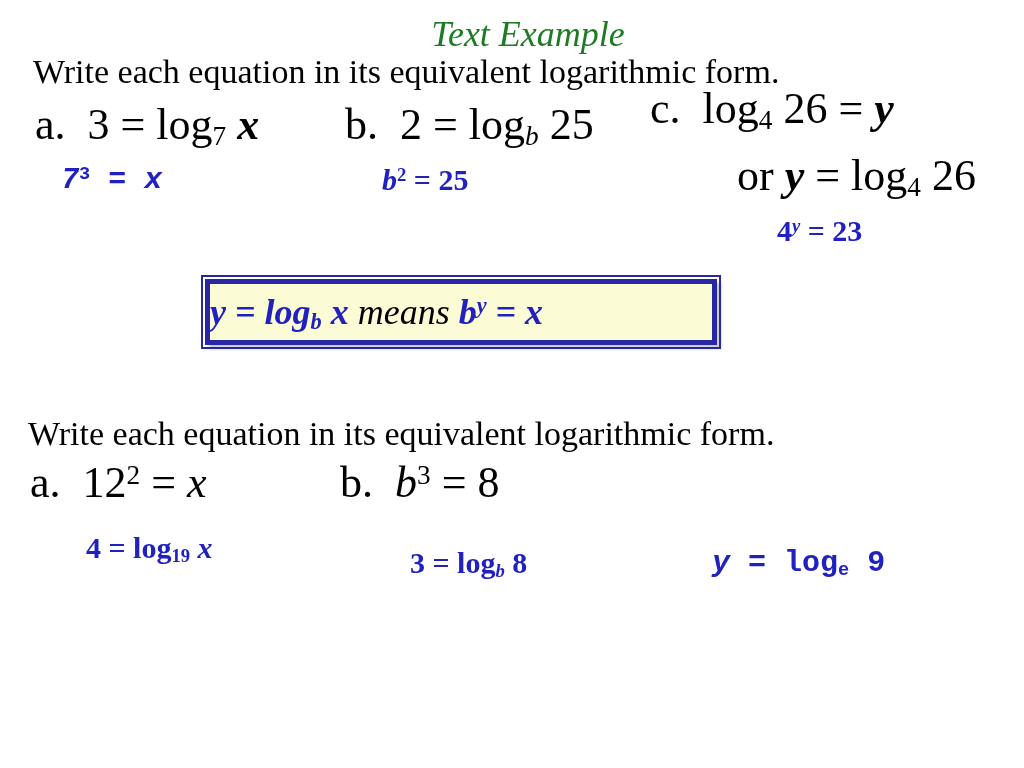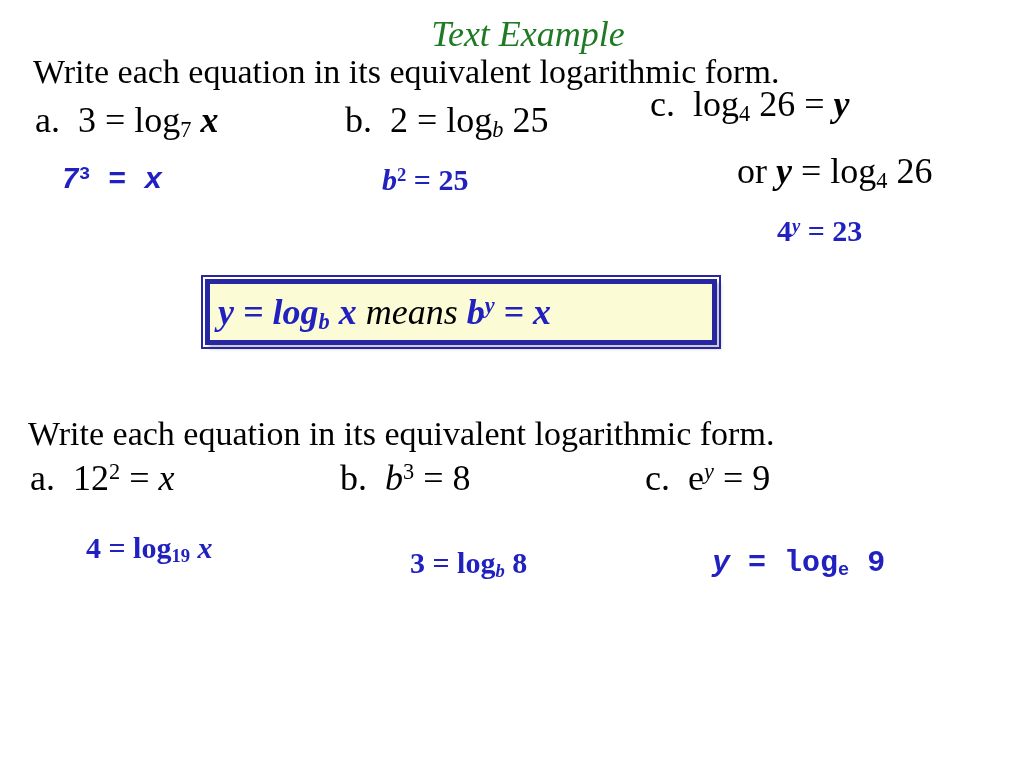--- a/index.html
+++ b/index.html
@@ -18,21 +18,21 @@
 
   .title {
     top: 14px; left: 16px; width: 100%;
     text-align: center;
     font-size: 36px;
     color: var(--green);
     font-style: italic;
   }
 
   .heading { font-size: 34px; color: #000; }
-  .math    { font-size: 36px; color: #000; }
+  .math    { font-size: 44px; color: #000; }
 
   .blue-ans {
     color: var(--blue);
     font-weight: bold;
     font-size: 30px;
   }
 
   .seg-i   { font-style: italic; }
   .seg-bi  { font-style: italic; font-weight: bold; }
   .seg-sub { font-size: 0.62em; vertical-align: -0.22em; line-height: 0; }
@@ -44,21 +44,21 @@
     position: absolute;
     left: 205px; top: 279px;
     width: 512px; height: 66px;
     background: var(--boxfill);
     border: 5px solid var(--navy);
     outline: 2px solid var(--navy);
     outline-offset: 2px;
     box-shadow: 4px 4px 3px rgba(140,140,140,0.45);
     display: flex;
     align-items: center;
-    padding-left: 8px;
+    padding-left: 0;
   }
   .formula-box .math { font-size: 36px; }
 </style>
 </head>
 <body>
 
 <div class="slide">
 
   <div class="abs title">Text Example</div>
 
@@ -74,19 +74,18 @@
   <div class="abs math blue-ans" style="left:777px; top:214px;"><span>4</span><span class="seg-sup seg-i">y</span><span> = 23</span></div>
 
   <div class="formula-box">
     <div class="math"><span class="seg-bi seg-blue">y = log</span><span class="seg-sub seg-bi seg-blue">b</span><span class="seg-bi seg-blue"> x</span><span class="seg-i seg-black"> means </span><span class="seg-bi seg-blue">b</span><span class="seg-sup seg-bi seg-blue">y</span><span class="seg-bi seg-blue"> = x</span></div>
   </div>
 
   <div class="abs heading" style="left:28px; top:414px;">Write each equation in its equivalent logarithmic form.</div>
 
   <div class="abs math" style="left:30px; top:458px;"><span>a.  12</span><span class="seg-sup">2</span><span> = </span><span class="seg-i">x</span></div>
   <div class="abs math" style="left:340px; top:458px;"><span>b.  </span><span class="seg-i">b</span><span class="seg-sup">3</span><span> = 8</span></div>
-  <div class="abs math" style="left:645px; top:458px;"><span>c.  e</span><span class="seg-sup seg-i">y</span><span> = 9</span></div>
 
   <div class="abs math blue-ans" style="left:86px; top:531px;"><span>4 = log</span><span class="seg-sub">19</span><span> </span><span class="seg-i">x</span></div>
   <div class="abs math blue-ans" style="left:410px; top:546px;"><span>3 = log</span><span class="seg-sub seg-i">b</span><span> 8</span></div>
   <div class="abs math blue-ans" style="left:712px; top:546px;font-family:Liberation Mono, monospace;"><span class="seg-i">y</span><span> = log</span><span class="seg-sub">e</span><span> 9</span></div>
 
 </div>
 
 </body></html>

